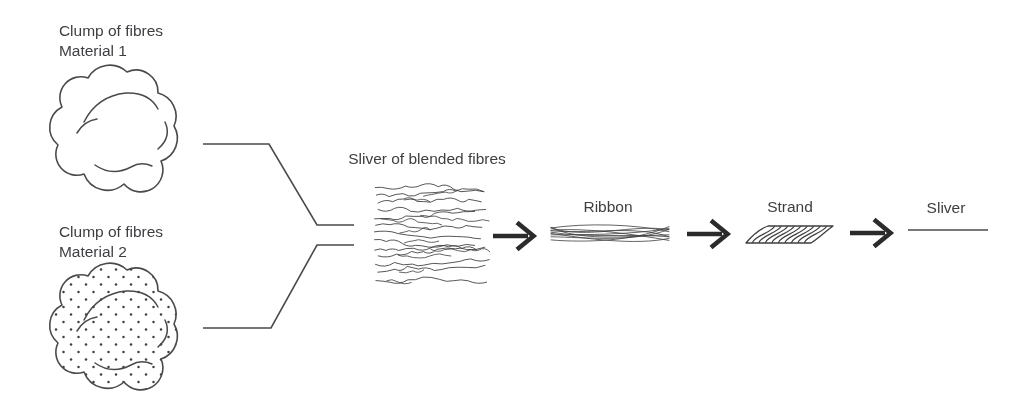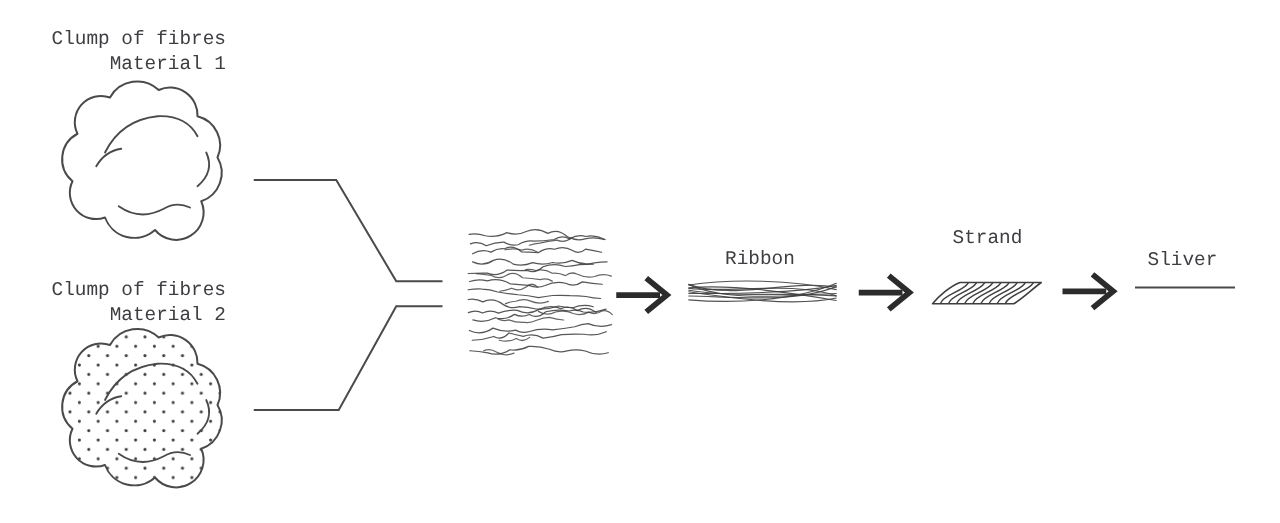--- a/index.html
+++ b/index.html
@@ -8,22 +8,22 @@
   }
   html,body{margin:0;padding:0;background:var(--background);}
   .canvas{
     position:relative; width:1024px; height:418px; overflow:hidden;
     background:var(--background);
     font-family:"Liberation Sans","DejaVu Sans",sans-serif;
   }
   .canvas svg{position:absolute;left:0;top:0;}
   .lbl{
     position:absolute; transform:translateX(-50%);
-    text-align:right; white-space:pre-line;
-    color:var(--text); font-size:15.5px; line-height:20px;font-family:Liberation Mono, monospace;
+    text-align:left; white-space:pre-line;
+    color:var(--text); font-size:15.5px; line-height:20px;
   }
   .lbl.process{
     color:var(--muted_text); font-size:13.8px; line-height:19px;
     letter-spacing:.4px;
   }
   .ln{stroke:var(--line); fill:none; stroke-width:1.6; stroke-linecap:butt;}
   .cloud{stroke:var(--line); stroke-width:1.6; stroke-linejoin:round;}
   .inner{stroke:var(--line); fill:none; stroke-width:1.5; stroke-linecap:round;}
   .sk{stroke:var(--sketch); fill:none; stroke-linecap:round;}
   .ar{stroke:var(--arrow); fill:none; stroke-width:4.6; stroke-linejoin:miter; stroke-linecap:butt;}
@@ -142,20 +142,21 @@
 
     <path class="ln" stroke-width="1.5" d="M908,230 H988"></path>
   </svg>
 
   <div class="lbl" style="left:111px; top:21px;">Clump of fibres
 Material 1</div>
 
   <div class="lbl" style="left:111px; top:222px;">Clump of fibres
 Material 2</div>
 
+  <div class="lbl" style="left:427px; top:149px;">Sliver of blended fibres</div>
 
 
   <div class="lbl" style="left:608px; top:197px;">Ribbon</div>
 
-  <div class="lbl" style="left:790px; top:180px;">Strand</div>
+  <div class="lbl" style="left:790px; top:197px;">Strand</div>
 
   <div class="lbl" style="left:946px; top:198px;">Sliver</div>
 </div>
 
 </body></html>

